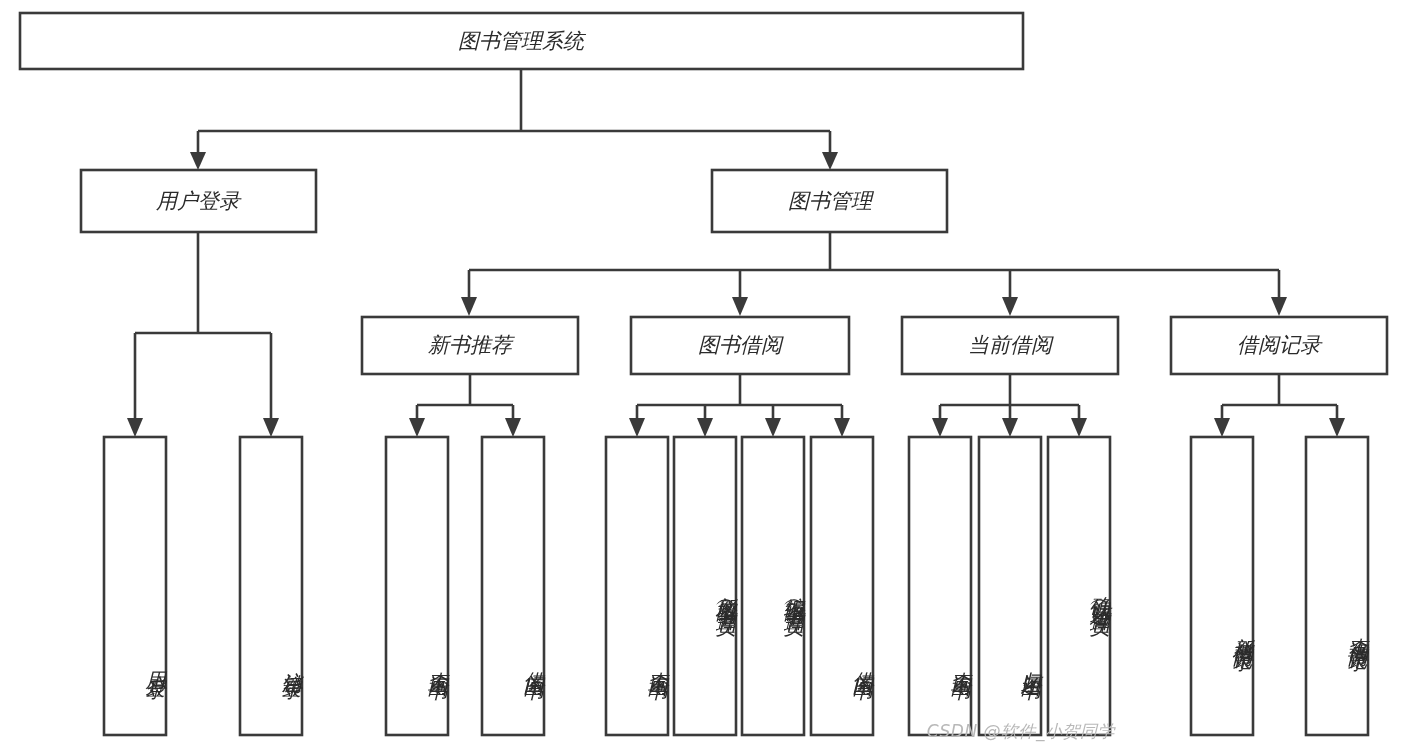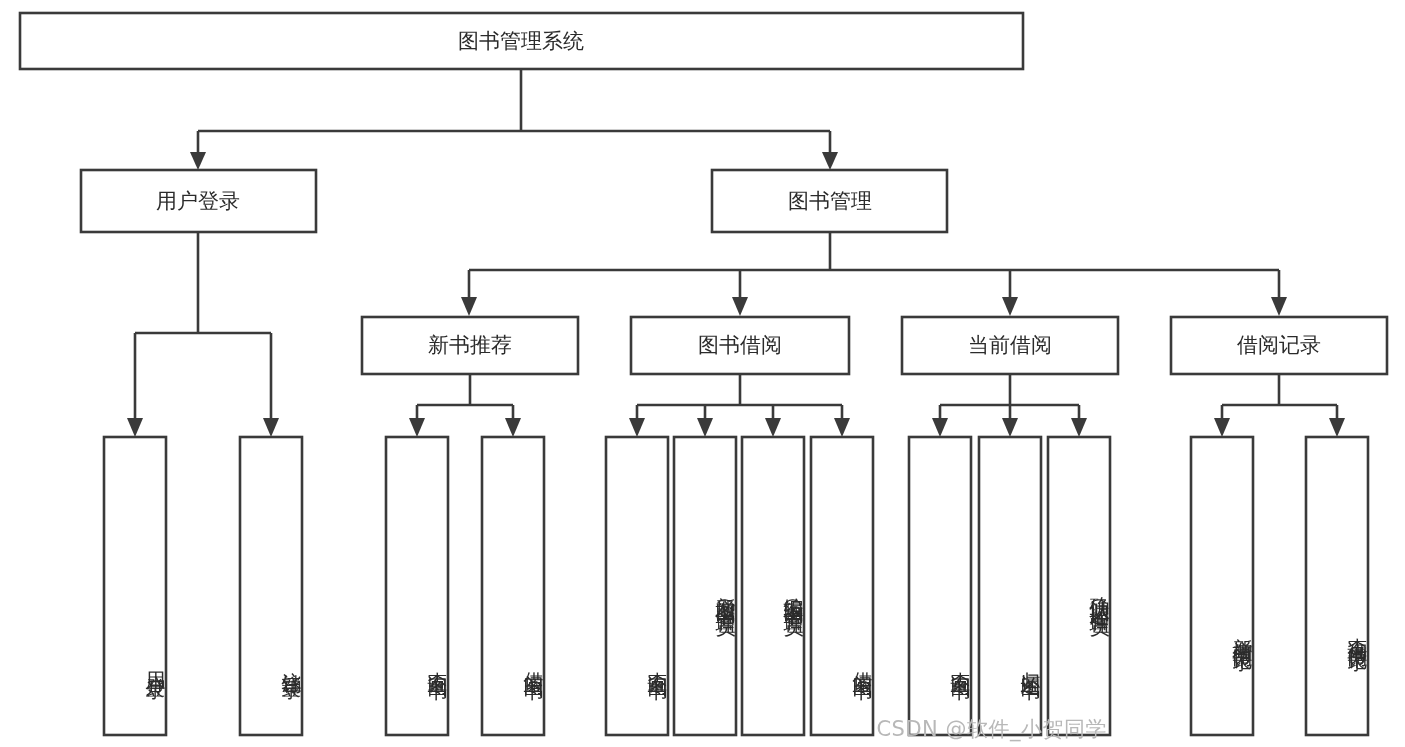--- a/index.html
+++ b/index.html
@@ -11,20 +11,21 @@
     width: 1405px;
     height: 747px;
     font-family: "DejaVu Sans", "Liberation Sans", sans-serif;
     overflow: hidden;
   }
   #diagram-root {
     position: relative;
     width: 1115px;
     height: 747px;
     background: #ffffff;
+    font-style: italic;
   }
   svg.flow {
     position: absolute;
     top: 0;
     left: 0;
     width: 1405px;
     height: 747px;
   }
   .node-rect {
     fill: #ffffff;
@@ -58,24 +59,24 @@
     letter-spacing: 3px;
     line-height: 1;
     display: flex;
     align-items: flex-start;
     justify-content: center;
     white-space: nowrap;
     pointer-events: none;
   }
   .watermark {
     position: absolute;
-    right: 8px;
+    right: 0;
     bottom: 4px;
     font-family: "DejaVu Sans", "Liberation Sans", sans-serif;
-    font-size: 21px;
+    font-size: 17px;
     color: #b8b8b8;
     letter-spacing: 0.5px;
     white-space: nowrap;
   }
 </style>
 </head>
 <body>
 
 <div id="diagram-root">
 

